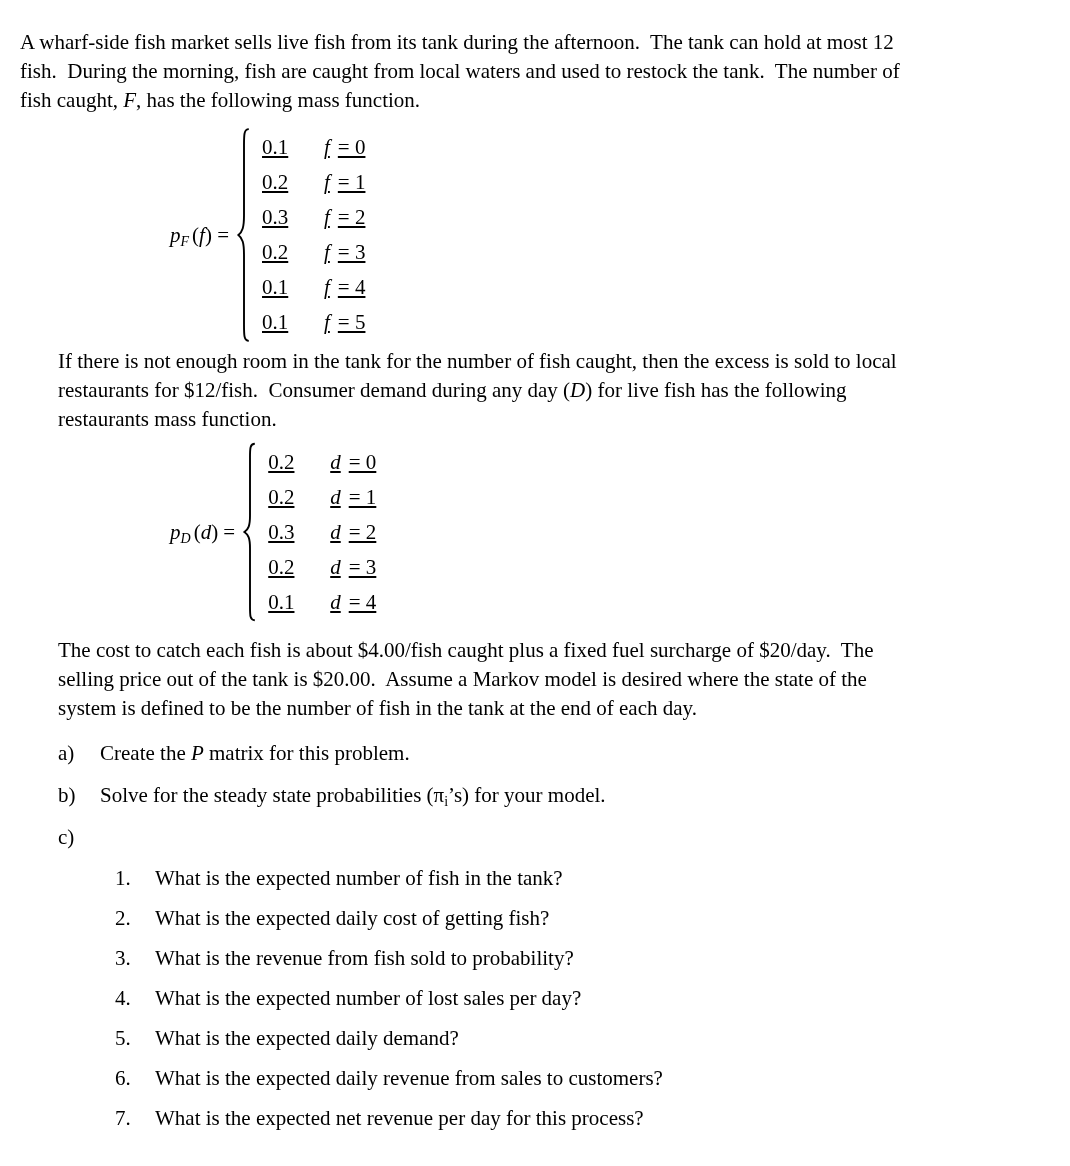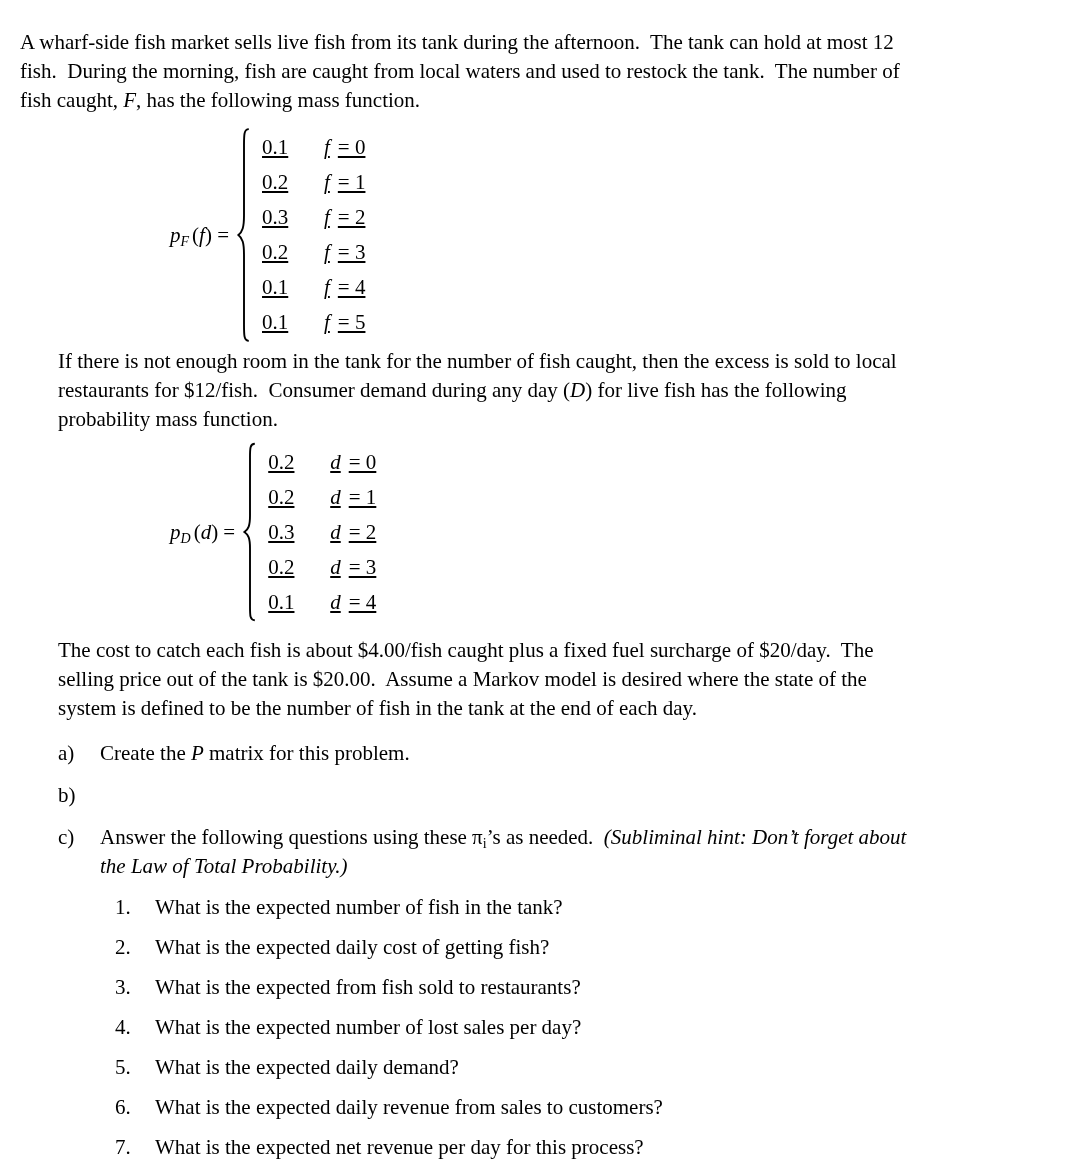--- a/index.html
+++ b/index.html
@@ -58,21 +58,21 @@
       <div class="eq-row"><span class="eq-prob">0.3</span><span class="it">f</span><span class="eq-rhs">= 2</span></div>
       <div class="eq-row"><span class="eq-prob">0.2</span><span class="it">f</span><span class="eq-rhs">= 3</span></div>
       <div class="eq-row"><span class="eq-prob">0.1</span><span class="it">f</span><span class="eq-rhs">= 4</span></div>
       <div class="eq-row"><span class="eq-prob">0.1</span><span class="it">f</span><span class="eq-rhs">= 5</span></div>
     </div>
   </div>
 
   <div class="p2">
     <span class="line"><span>If there is not enough room in the tank for the number of fish caught, then the excess is sold to local</span></span>
     <span class="line"><span>restaurants for $12/fish.  Consumer demand during any day (</span><span class="it">D</span><span>) for live fish has the following</span></span>
-    <span class="line"><span>probability mass function.</span></span>
+    <span class="line"><span>restaurants mass function.</span></span>
   </div>
 
   <div class="eq eq-d">
     <span class="eq-label"><span class="it">p</span><span class="sub it">D</span><span class="paren-open">(</span><span class="it">d</span><span>) =</span></span>
     <svg class="brace" width="16" height="180" viewBox="0 0 20 200" preserveAspectRatio="none">
       <path d="M16 2 C10 2 10 7 10 17 L10 82 C10 93 8 97 3 100 C8 103 10 107 10 118 L10 183 C10 193 10 198 16 198" fill="none" stroke="#000" stroke-width="1.9" vector-effect="non-scaling-stroke"></path>
     </svg>
     <div class="eq-rows">
       <div class="eq-row"><span class="eq-prob">0.2</span><span class="it">d</span><span class="eq-rhs">= 0</span></div>
       <div class="eq-row"><span class="eq-prob">0.2</span><span class="it">d</span><span class="eq-rhs">= 1</span></div>
@@ -88,42 +88,39 @@
     <span class="line"><span>system is defined to be the number of fish in the tank at the end of each day.</span></span>
   </div>
 
   <div class="abc-item abc-a">
     <span class="abc-marker">a)</span>
     <span class="line"><span>Create the </span><span class="it">P</span><span> matrix for this problem.</span></span>
   </div>
 
   <div class="abc-item abc-b">
     <span class="abc-marker">b)</span>
+    <span class="line"><span>Solve for the steady state probabilities (π</span><span class="sub">i</span><span>’s) for your model.</span></span>
   </div>
 
   <div class="abc-item abc-c">
     <span class="abc-marker">c)</span>
-    <span>
-      <span class="line"><span>Answer the following questions using these π</span><span class="sub">i</span><span>’s as needed.  </span><span class="it">(Subliminal hint: Don’t forget about</span></span>
-      <span class="line it"><span>the Law of Total Probability.)</span></span>
-    </span>
   </div>
 
   <div class="num-list">
     <div class="num-item">
         <span class="num-marker">1.</span>
         <span class="line">What is the expected number of fish in the tank?</span>
       </div>
     <div class="num-item">
         <span class="num-marker">2.</span>
         <span class="line">What is the expected daily cost of getting fish?</span>
       </div>
     <div class="num-item">
         <span class="num-marker">3.</span>
-        <span class="line">What is the expected from fish sold to restaurants?</span>
+        <span class="line">What is the revenue from fish sold to probability?</span>
       </div>
     <div class="num-item">
         <span class="num-marker">4.</span>
         <span class="line">What is the expected number of lost sales per day?</span>
       </div>
     <div class="num-item">
         <span class="num-marker">5.</span>
         <span class="line">What is the expected daily demand?</span>
       </div>
     <div class="num-item">

